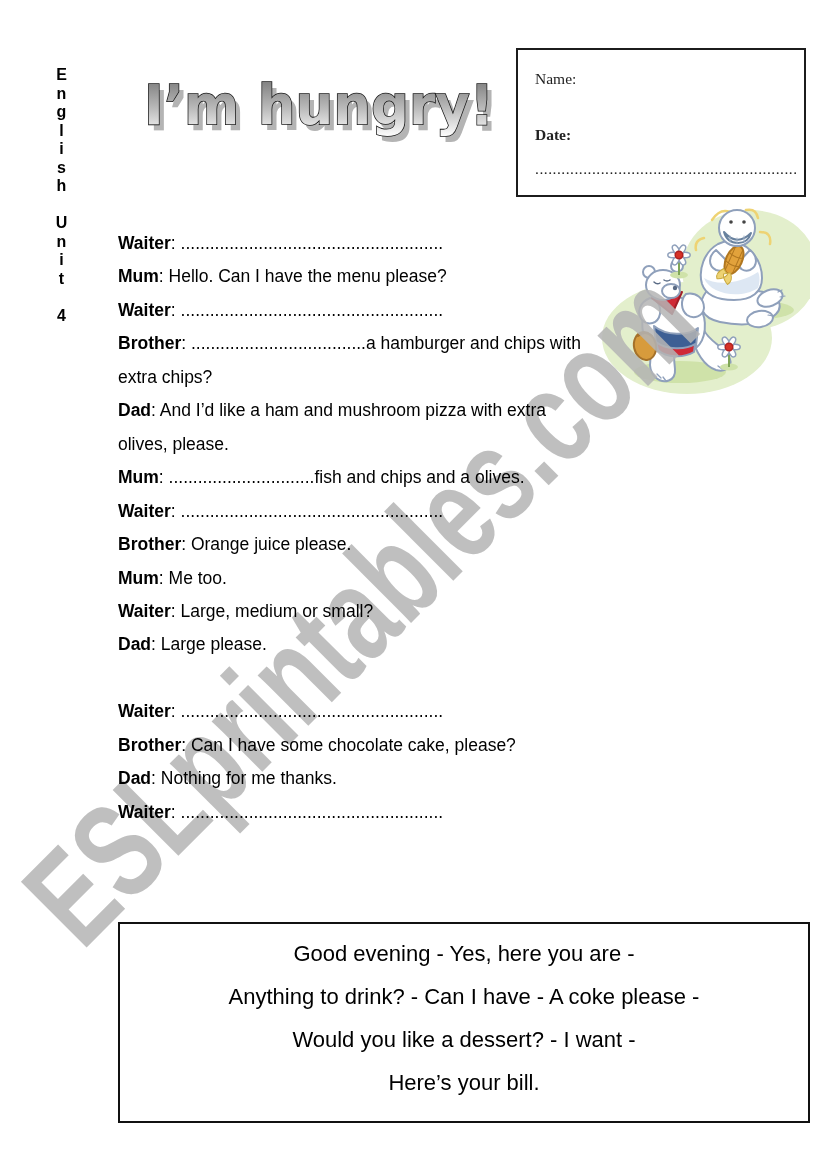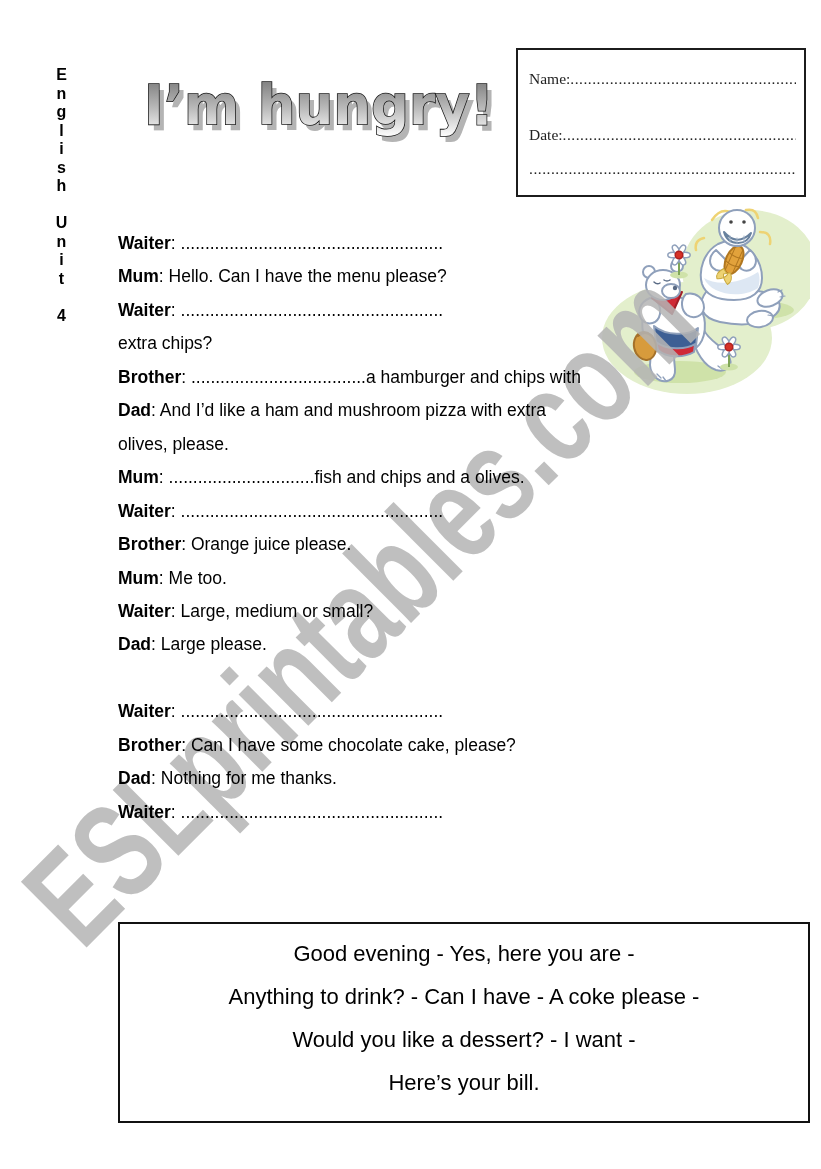--- a/index.html
+++ b/index.html
@@ -21,25 +21,25 @@
   .title-svg{position:absolute;left:136px;top:60px;z-index:3;}
   .t-shadow{font-family:"DejaVu Sans",sans-serif;font-weight:bold;font-size:56px;fill:#b4b4b4;}
   .t-main{font-family:"DejaVu Sans",sans-serif;font-weight:bold;font-size:56px;
           fill:url(#titleGrad);stroke:#161616;stroke-width:1.6px;paint-order:stroke fill;}
   
   .header-box{
     position:absolute;left:516px;top:48px;width:290px;height:149px;z-index:3;
     border:2px solid #1c1c1c;background:transparent;
     font-family:"Liberation Serif",serif;font-size:15.5px;color:#222;
   }
-  .hrow{position:absolute;left:11px;right:8px;height:20px;display:flex;overflow:hidden;white-space:nowrap;}
+  .hrow{position:absolute;left:17px;right:8px;height:20px;display:flex;overflow:hidden;white-space:nowrap;flex-direction:column;}
   .hrow .hlabel{flex:0 0 auto;}
   .hrow .hdots{flex:1 1 auto;overflow:hidden;letter-spacing:0.5px;}
   .hrow-name{top:20px;}
-  .hrow-date{top:76px;}
+  .hrow-date{top:76px;font-weight:bold;}
   .hrow-extra{top:110px;}
   
   .dialogue{
     position:absolute;left:118px;top:213px;width:520px;z-index:3;
     font-size:17.5px;line-height:33.45px;color:#000;margin-top:14px;
   }
   .dline{white-space:nowrap;}
   .dline .spk{font-weight:bold;}
   .dline.part2{margin-top:33.45px;}
   
@@ -156,22 +156,22 @@
     </div>
     <div class="hrow hrow-extra">
       <span class="hdots">..............................................................................</span>
     </div>
   </div>
 
   <div class="dialogue">
     <div class="dline"><span class="spk">Waiter</span><span>: ......................................................</span></div>
     <div class="dline"><span class="spk">Mum</span><span>: Hello. Can I have the menu please?</span></div>
     <div class="dline"><span class="spk">Waiter</span><span>: ......................................................</span></div>
+    <div class="dline"><span class="spk">Brother</span><span>: ....................................a hamburger and chips with</span></div>
     <div class="dline"><span class="spk"></span><span>extra chips?</span></div>
-    <div class="dline"><span class="spk">Brother</span><span>: ....................................a hamburger and chips with</span></div>
     <div class="dline"><span class="spk">Dad</span><span>: And I’d like a ham and mushroom pizza with extra</span></div>
     <div class="dline"><span class="spk"></span><span>olives, please.</span></div>
     <div class="dline"><span class="spk">Mum</span><span>: ..............................fish and chips and a olives.</span></div>
     <div class="dline"><span class="spk">Waiter</span><span>: ......................................................</span></div>
     <div class="dline"><span class="spk">Brother</span><span>: Orange juice please.</span></div>
     <div class="dline"><span class="spk">Mum</span><span>: Me too.</span></div>
     <div class="dline"><span class="spk">Waiter</span><span>: Large, medium or small?</span></div>
     <div class="dline"><span class="spk">Dad</span><span>: Large please.</span></div>
     <div class="dline part2"><span class="spk">Waiter</span><span>: ......................................................</span></div>
     <div class="dline"><span class="spk">Brother</span><span>: Can I have some chocolate cake, please?</span></div>

